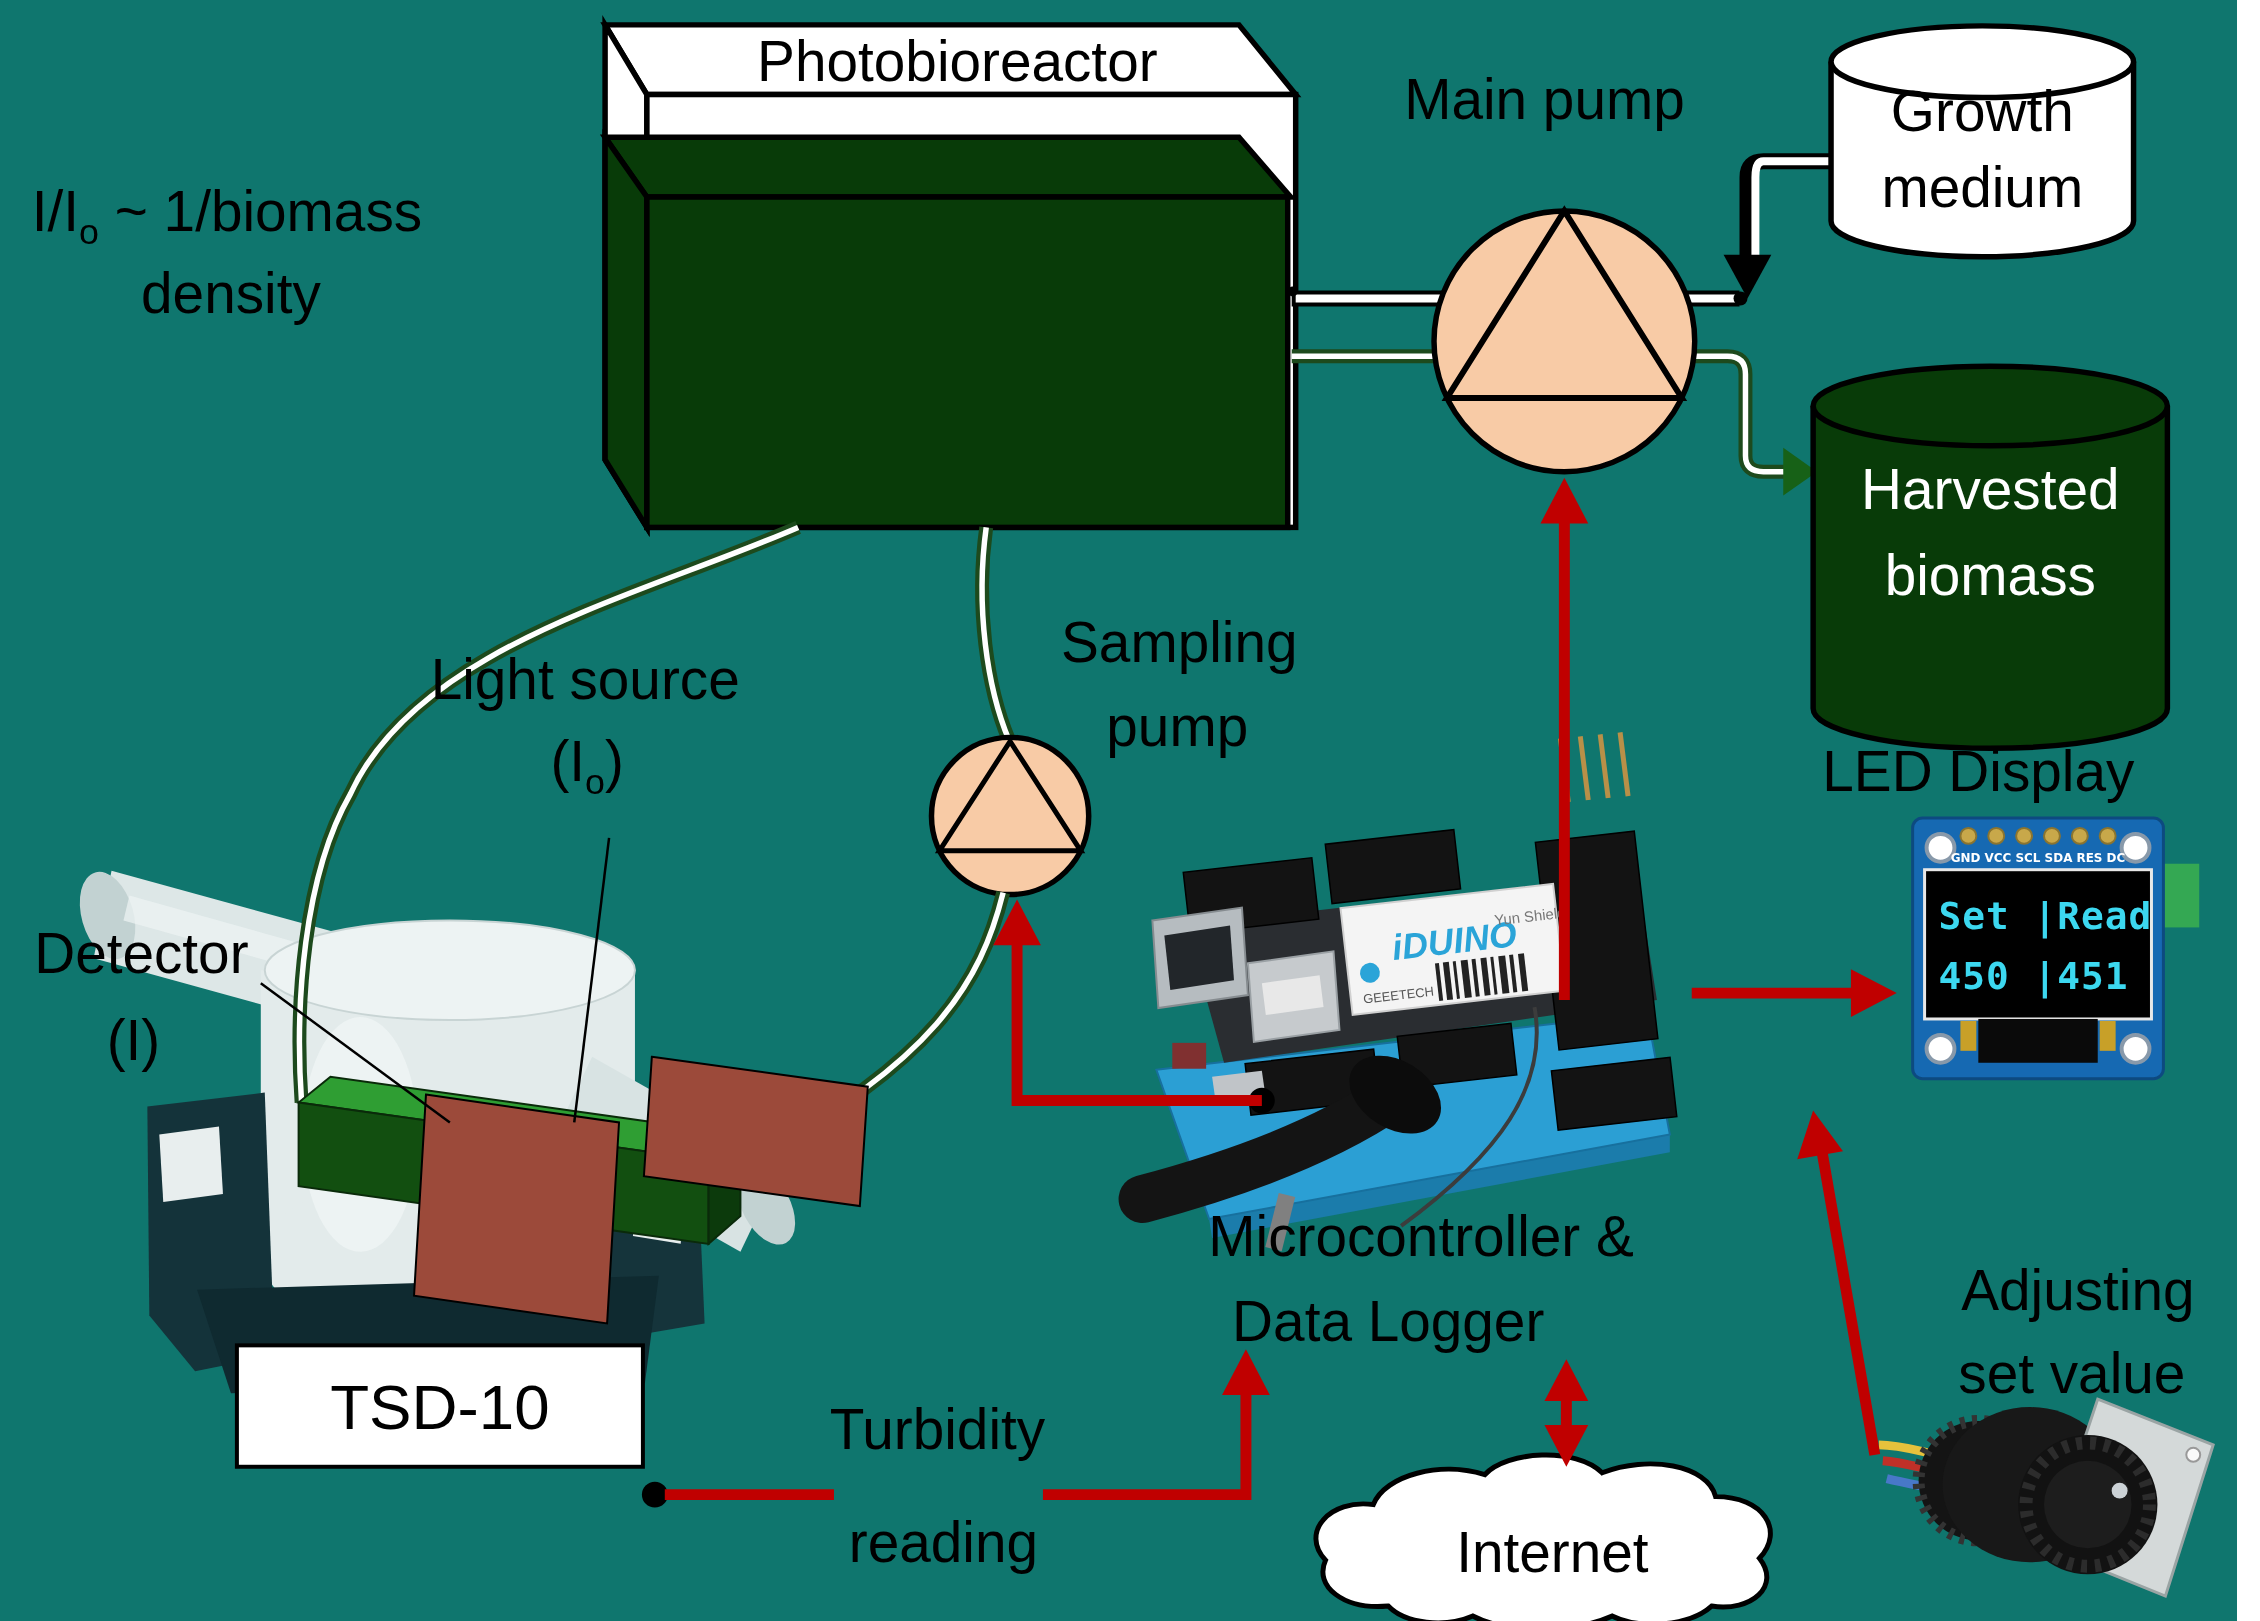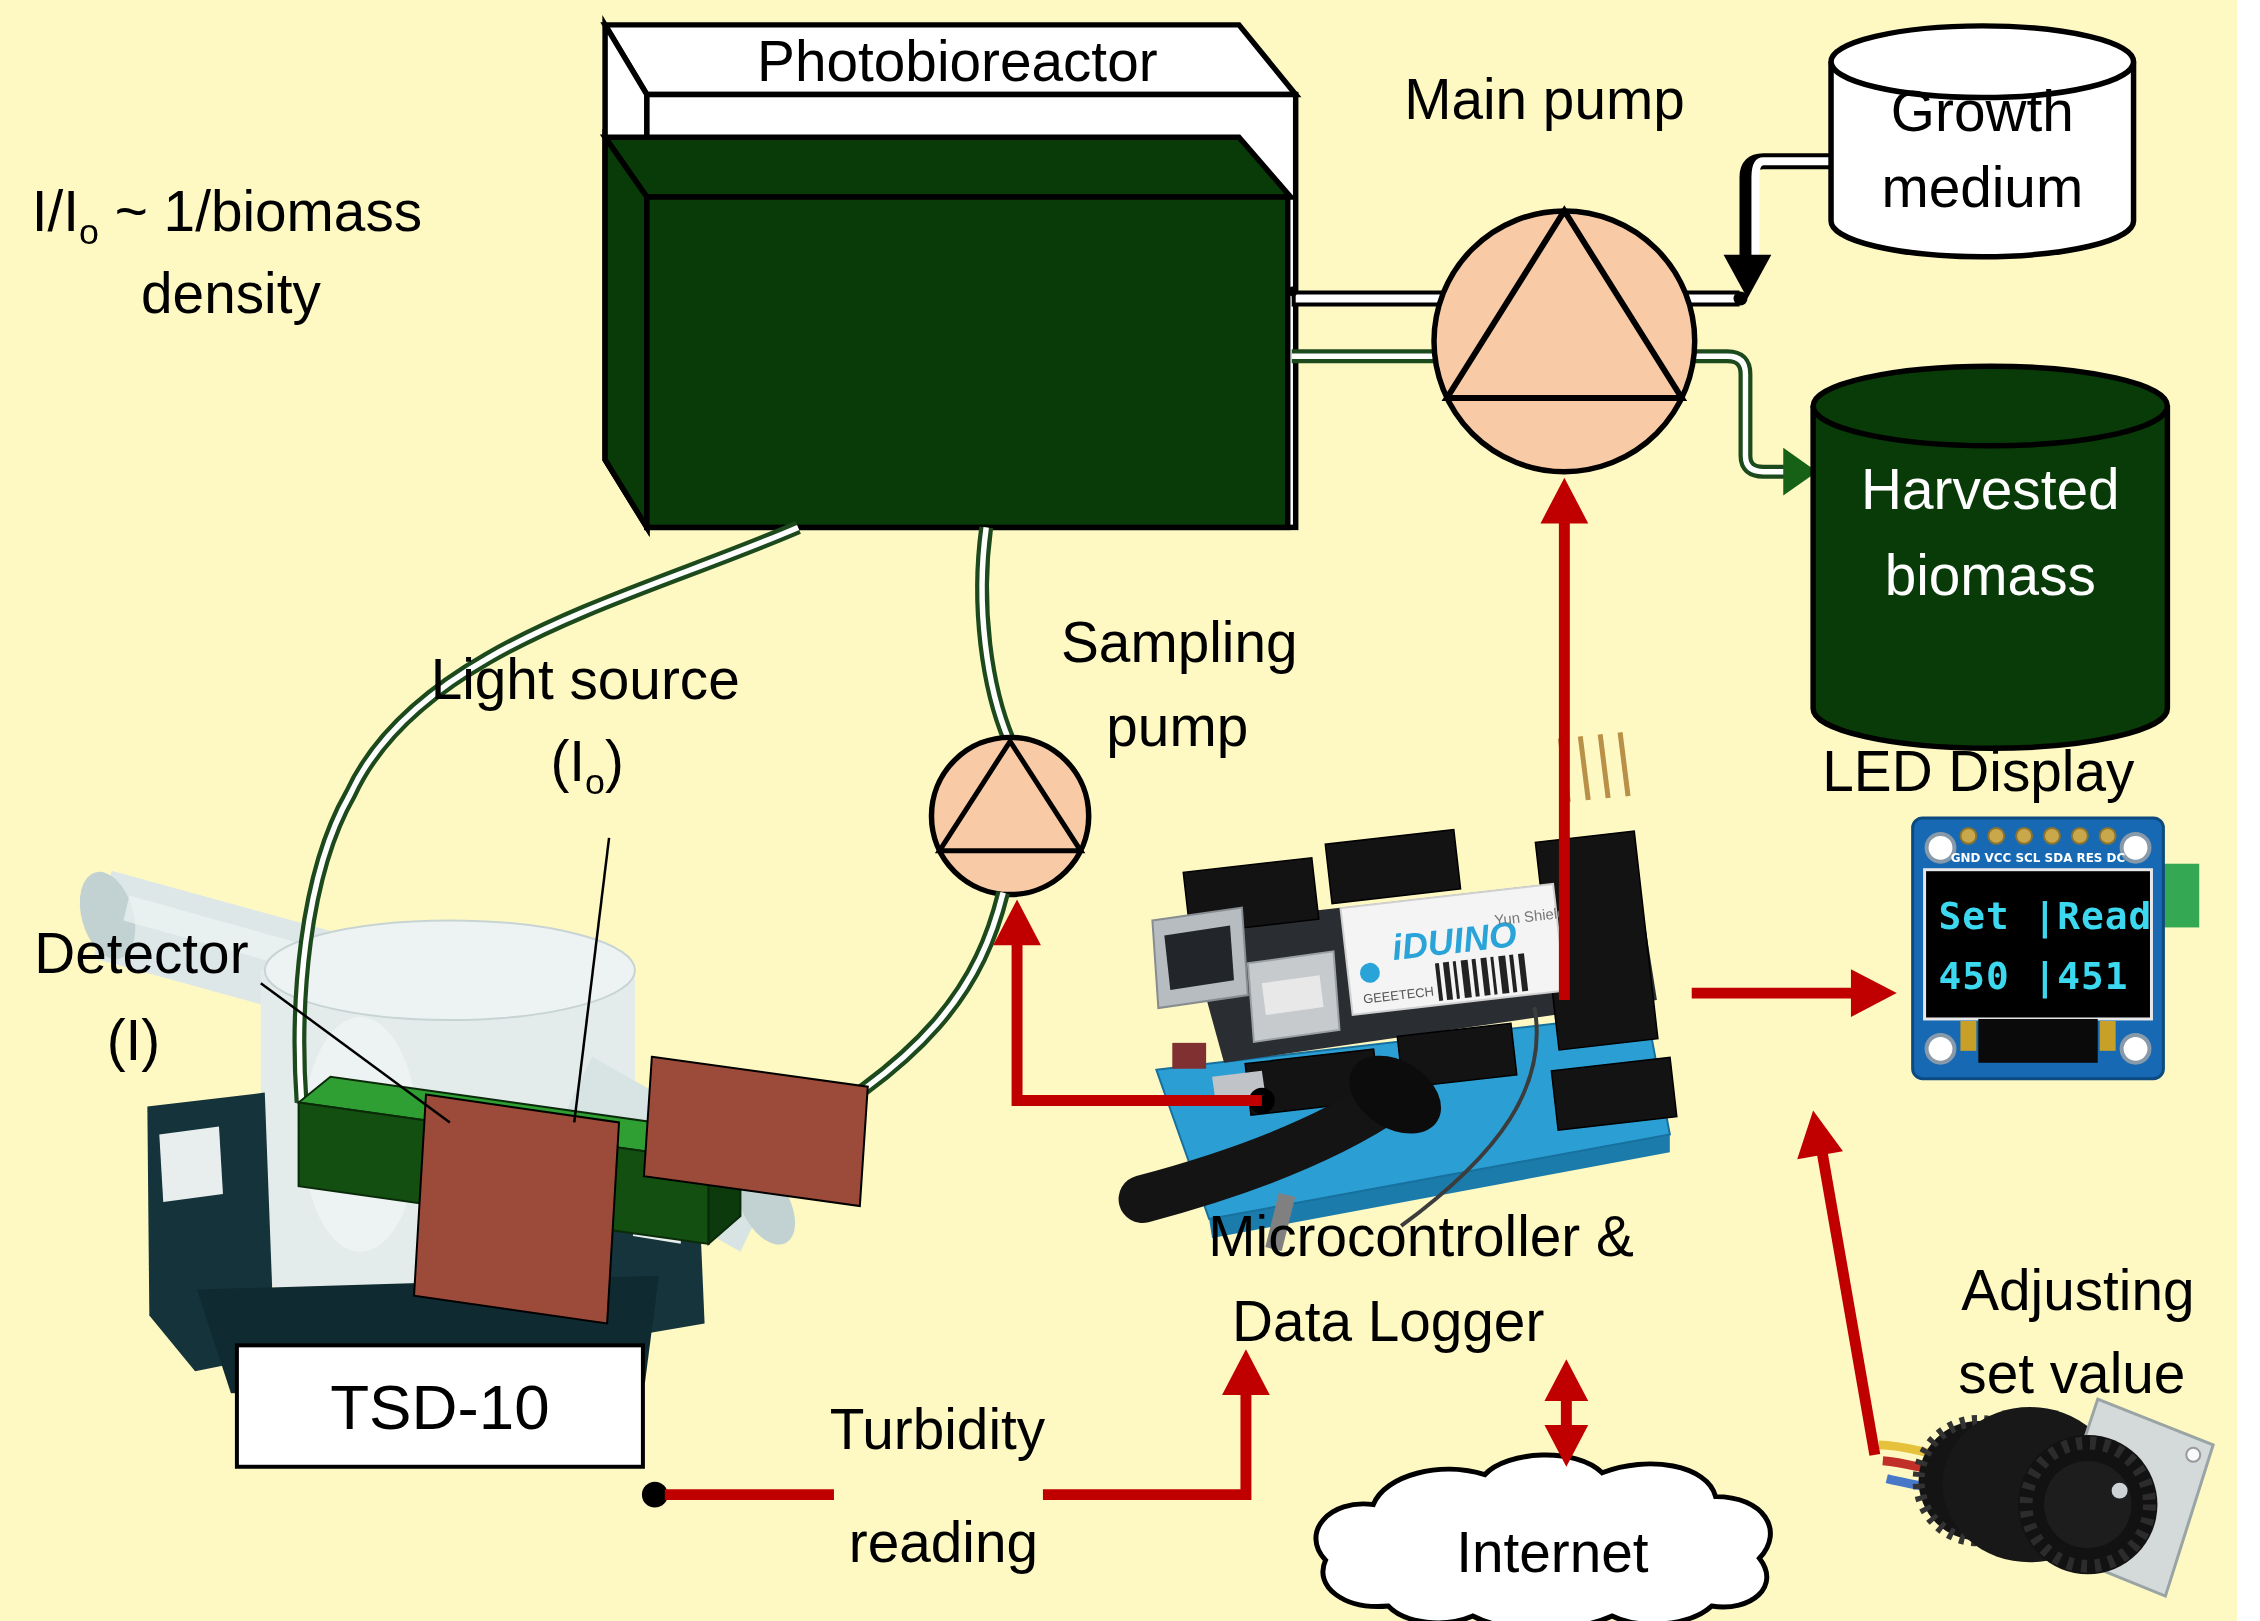--- a/index.html
+++ b/index.html
@@ -1,16 +1,16 @@
 <!DOCTYPE html>
 <html style="--c-reactor_green: #083b08; --c-tube_green: #1d4a1d; --c-pump_fill: #f8cba6; --c-signal_red: #c00000; --c-arrow_green: #176117; --c-bar_top_green: #2f9e33; --c-bar_front_green: #124f10; --c-slab_brown: #9c4a3a; --c-pcb_blue: #1669b2; --c-board_blue: #2b9fd4; --c-display_cyan: #3cd8f0; --c-tab_green: #34a853; --c-wire_yellow: #e6c23c; --c-wire_red: #c03028; --c-wire_blue: #4878c8;"><head>
 <meta charset="utf-8">
 <style>
   html,body{margin:0;padding:0;background:#fff;}
-  .stage{width:2237px;height:1622px;position:relative;background:#fef9c3;}
+  .stage{width:2237px;height:1622px;position:relative;background:#0f766e;}
   svg{display:block;}
   .t{font-family:"Liberation Sans","DejaVu Sans",sans-serif;font-size:57px;fill:#000;}
   .mid{text-anchor:middle;}
   .w{fill:#fff;}
   .tsd{font-size:64px;}
   .oledtxt{font-family:"DejaVu Sans Mono",monospace;font-size:38px;font-weight:bold;
            fill:var(--c-display_cyan,#3cd8f0);letter-spacing:1px;}
   .pinlbl{font-family:"DejaVu Sans",sans-serif;font-size:12px;fill:#fff;text-anchor:middle;font-weight:bold;}
   .stk1{font-family:"Liberation Sans",sans-serif;font-size:36px;font-weight:bold;font-style:italic;
         fill:#2aa4d8;text-anchor:middle;}

